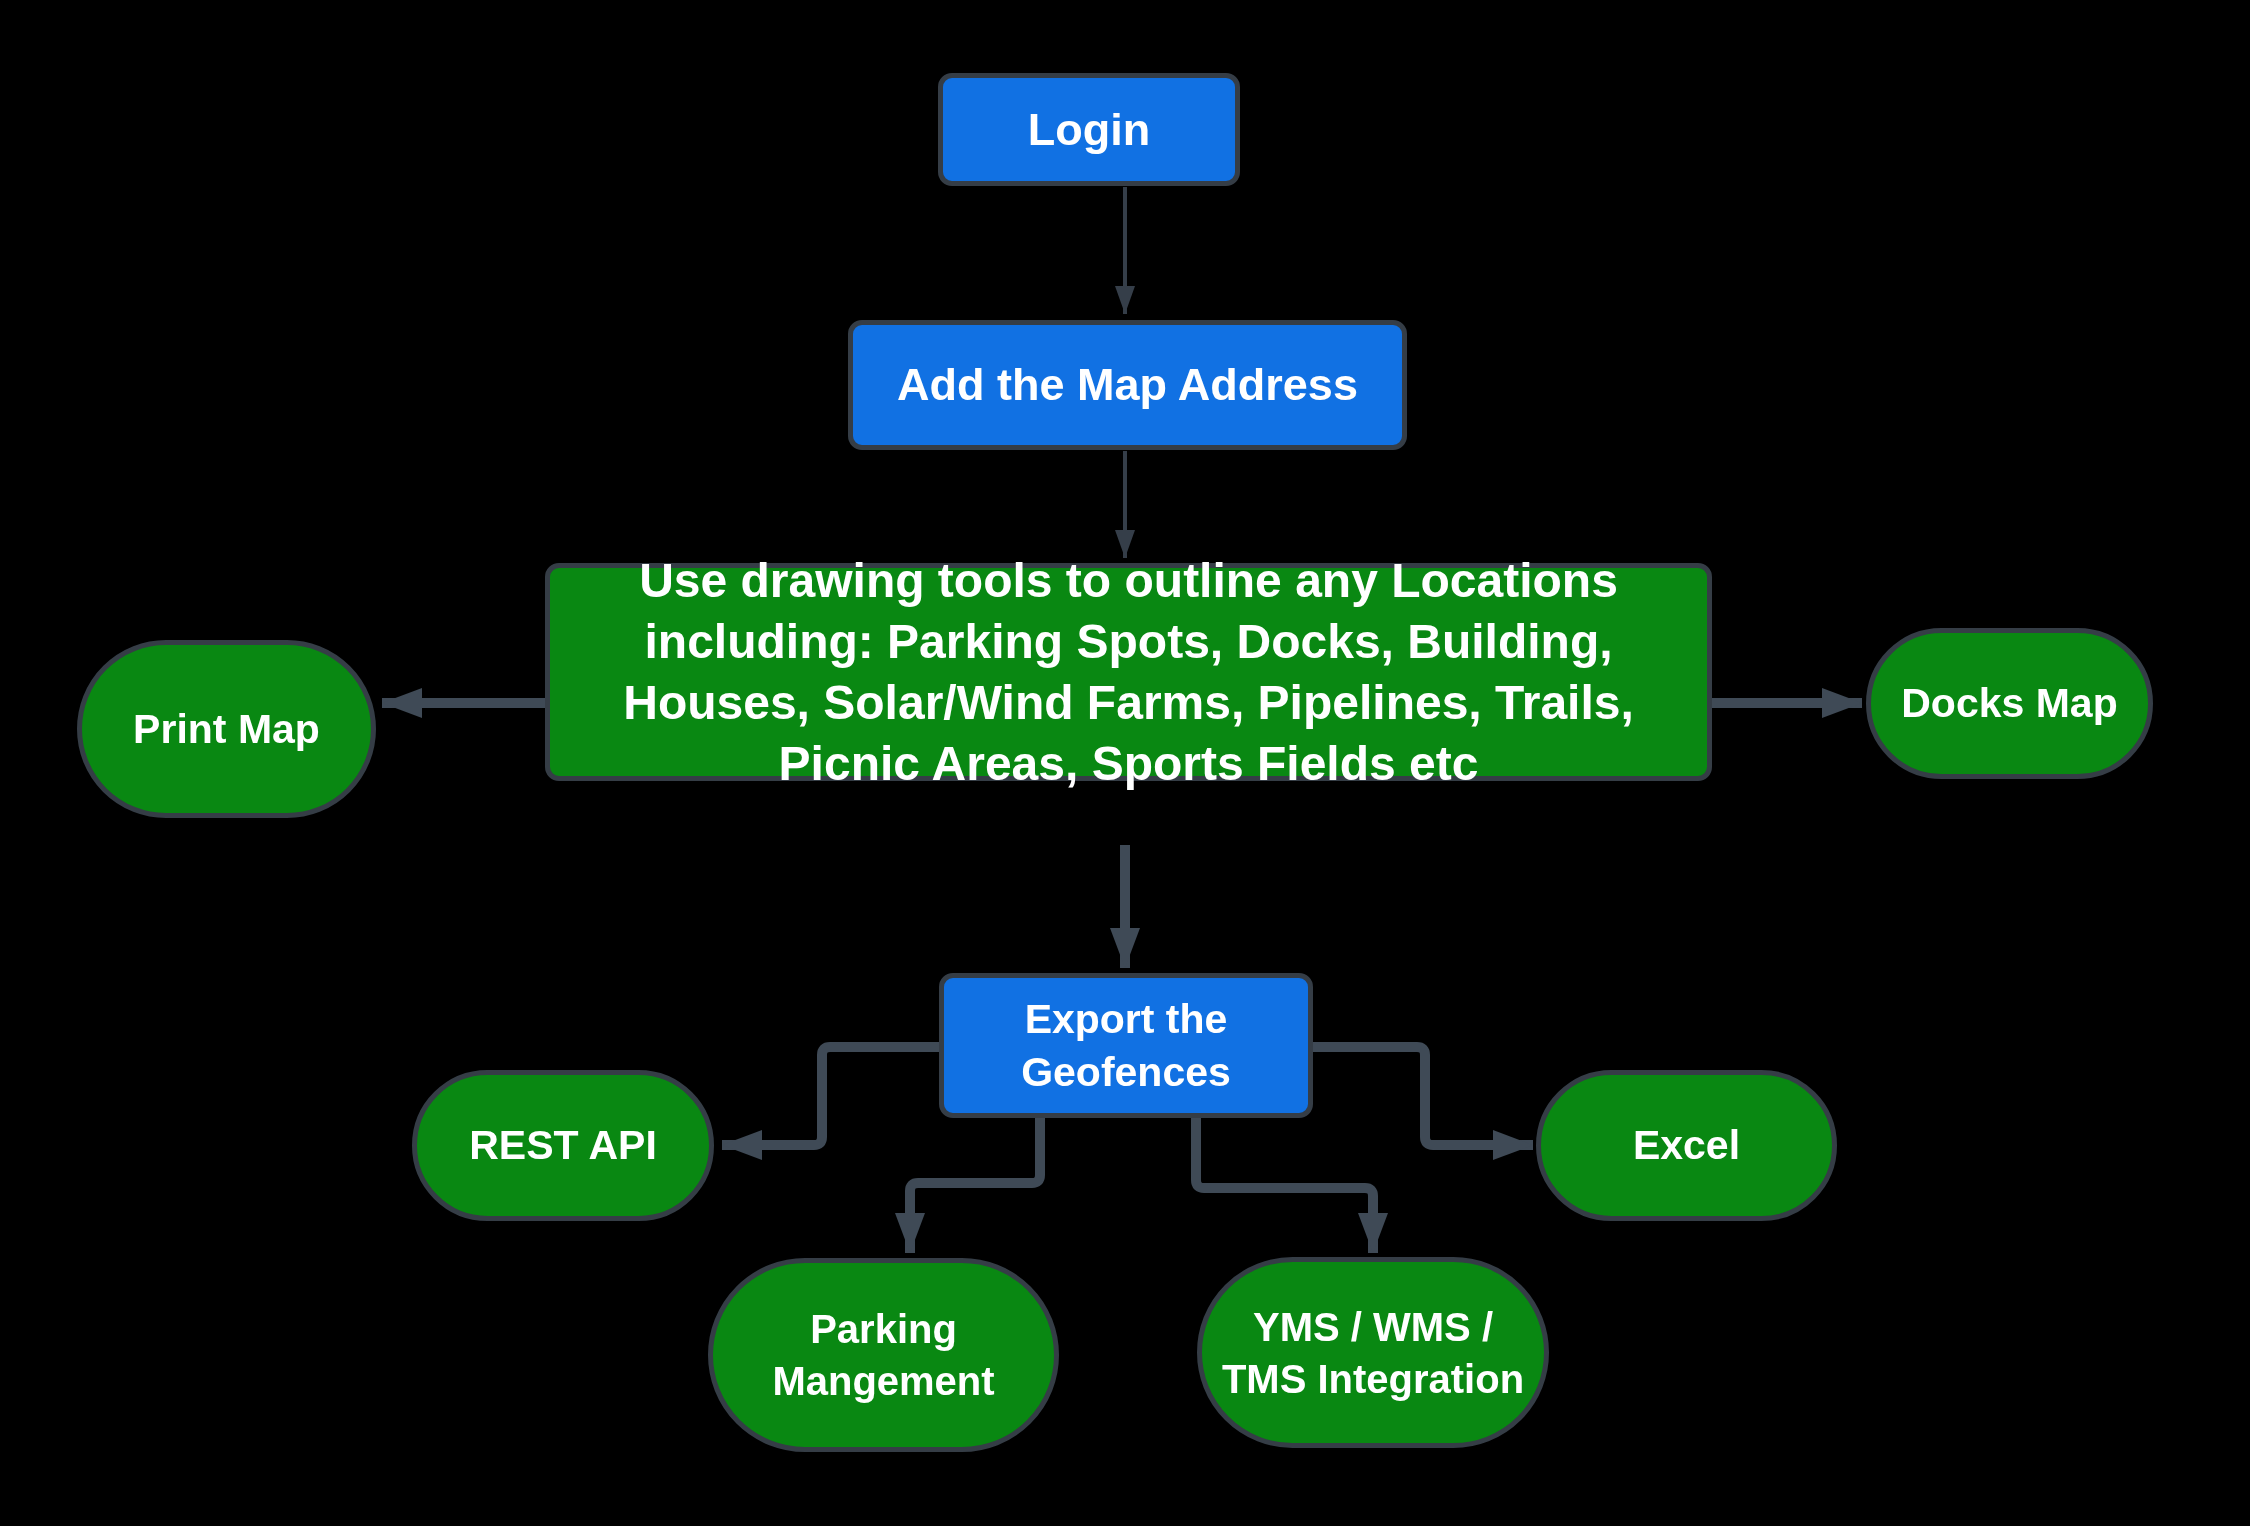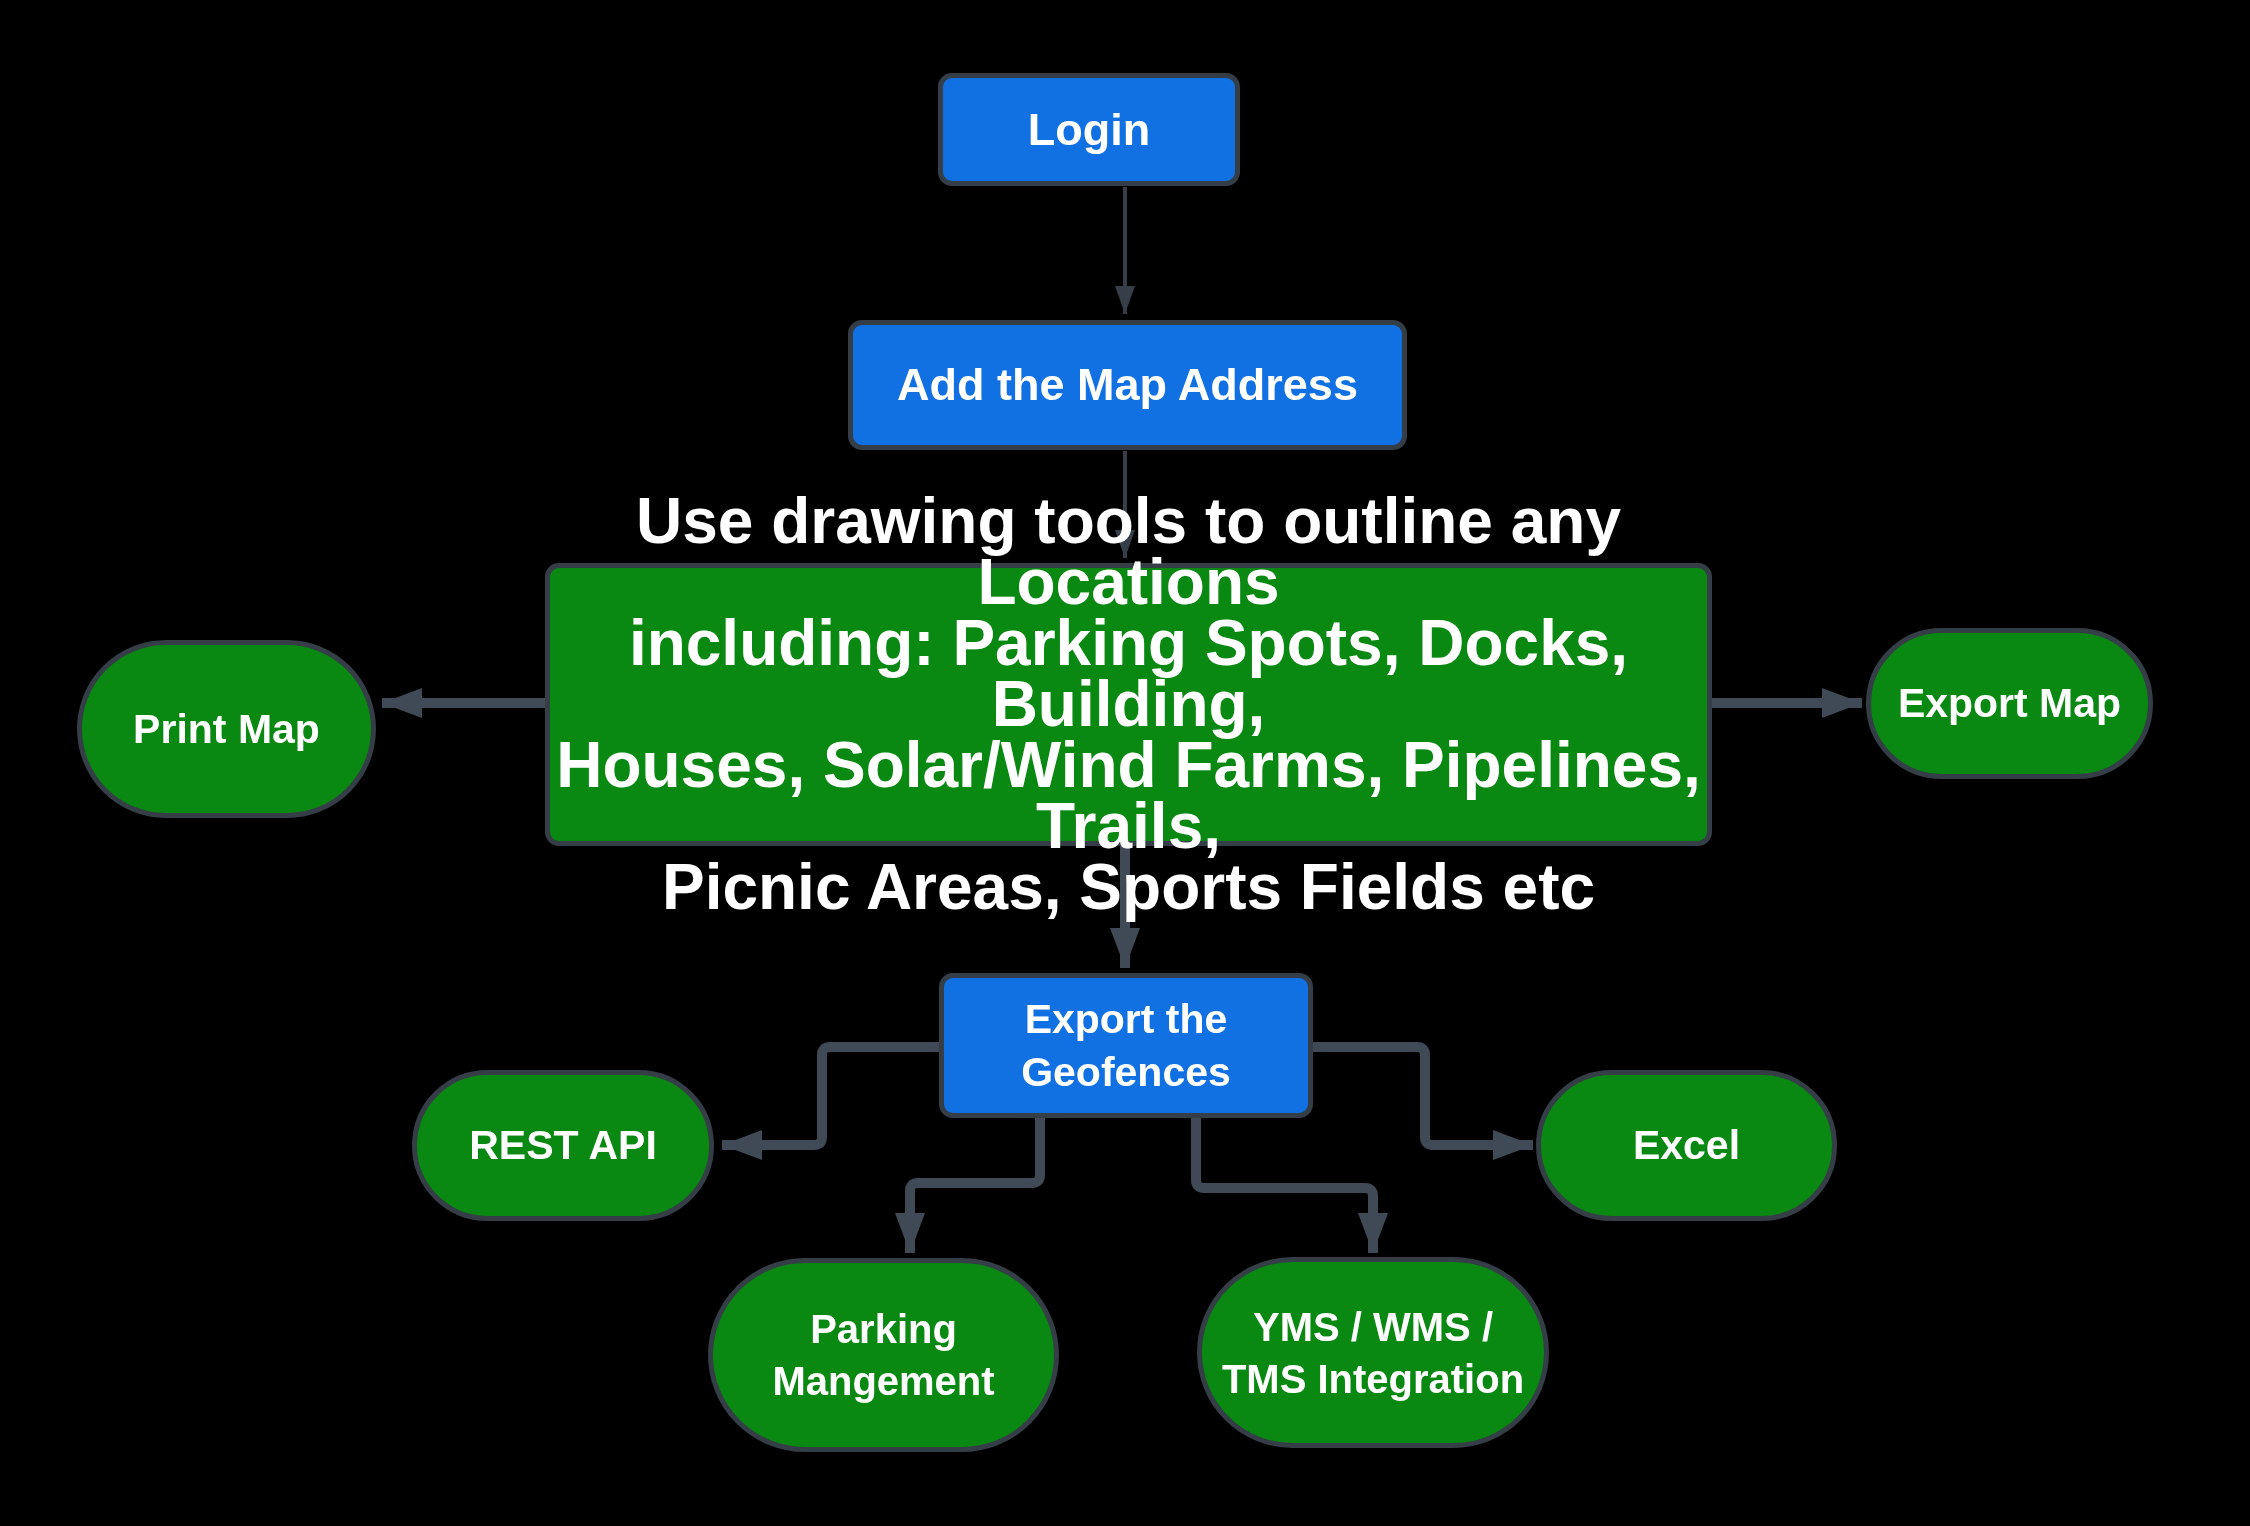--- a/index.html
+++ b/index.html
@@ -22,21 +22,21 @@
     box-sizing:border-box;
     background:#098812;
     border:5px solid #353D46;
   }
   .blue{background:#1171E3;}
   .green{background:#098812;}
   .rect{border-radius:14px;}
   .pill{border-radius:999px;}
   .node-login{left:938px;top:73px;width:302px;height:113px;font-size:45px;}
   .node-addmap{left:848px;top:320px;width:559px;height:130px;font-size:45px;}
-  .node-drawing{left:545px;top:563px;width:1167px;height:283px;font-size:64px;line-height:61px;}
+  .node-drawing{left:545px;top:563px;width:1167px;height:218px;font-size:48px;line-height:61px;}
   .node-print{left:77px;top:640px;width:299px;height:178px;font-size:41px;}
   .node-share{left:1866px;top:628px;width:287px;height:151px;font-size:41px;}
   .node-export{left:939px;top:973px;width:374px;height:145px;font-size:41px;line-height:53px;}
   .node-rest{left:412px;top:1070px;width:302px;height:151px;font-size:41px;justify-content:center;}
   .node-excel{left:1536px;top:1070px;width:301px;height:151px;font-size:41px;justify-content:center;}
   .node-parking{left:708px;top:1258px;width:351px;height:194px;font-size:40px;line-height:52px;}
   .node-yms{left:1197px;top:1257px;width:352px;height:191px;font-size:40px;line-height:52px;}
 </style>
 </head>
 <body>
@@ -77,21 +77,21 @@
     <div>including: Parking Spots, Docks, Building,</div>
     <div>Houses, Solar/Wind Farms, Pipelines, Trails,</div>
     <div>Picnic Areas, Sports Fields etc</div>
   </div>
 
   <div class="node pill green node-print">
     <span>Print Map</span>
   </div>
 
   <div class="node pill green node-share">
-    <span>Export Map</span>
+    <span>Docks Map</span>
   </div>
 
   <div class="node rect blue node-export">
     <div>Export the</div>
     <div>Geofences</div>
   </div>
 
   <div class="node pill green node-rest">
     <span>REST API</span>
   </div>

